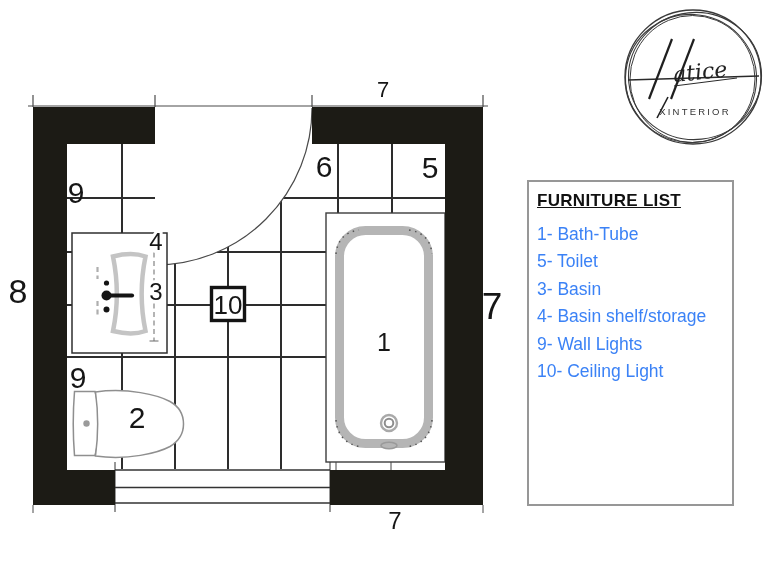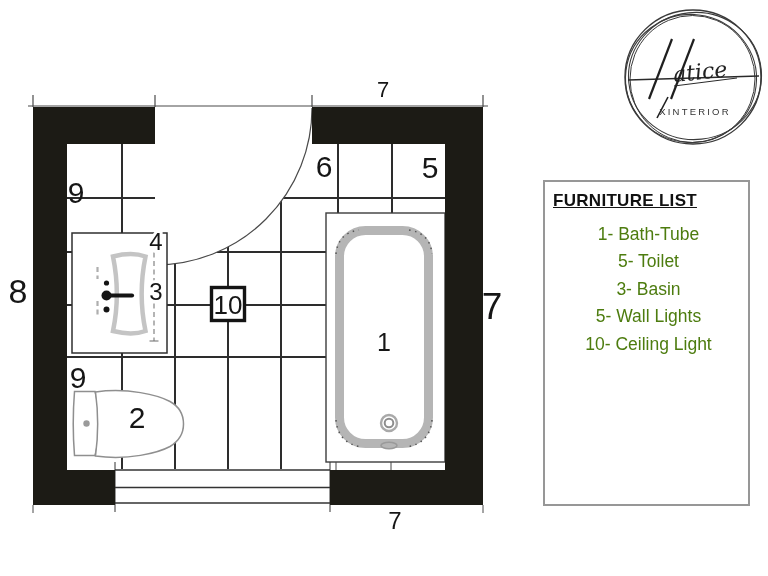--- a/index.html
+++ b/index.html
@@ -2,24 +2,24 @@
 <html><head>
 <meta charset="utf-8">
 <style>
   html,body{margin:0;padding:0;background:#fff;}
   .canvas{position:relative;width:768px;height:576px;background:#fff;overflow:hidden;
           font-family:"Liberation Sans", sans-serif;}
   svg{position:absolute;left:0;top:0;}
   .num{font-family:"Liberation Sans", sans-serif;fill:#161616;}
   .halo{paint-order:stroke;stroke:#ffffff;stroke-width:6px;}
   .furniture-box{position:absolute;left:527px;top:180px;width:207px;height:326px;
-      border:2px solid #979797;box-sizing:border-box;padding:9px 4px 0 8px;background:#fff;margin-left:16px;}
+      border:2px solid #979797;box-sizing:border-box;padding:9px 4px 0 8px;background:#fff;}
   .furniture-title{font-size:17px;font-weight:bold;text-decoration:underline;
       color:#111;letter-spacing:.3px;margin:0 0 10px 0;}
-  .furniture-item{font-size:17.5px;line-height:27.4px;color:#4d7c0f;white-space:nowrap;text-align:center;}
+  .furniture-item{font-size:17.5px;line-height:27.4px;color:#3b82f6;white-space:nowrap;}
   .logo-wrap{position:absolute;left:618px;top:2px;width:150px;height:150px;}
 </style>
 </head>
 <body>
 
 <div class="canvas">
 
   <svg width="768" height="576" viewBox="0 0 768 576">
 
     <g stroke="#4a4a4a" stroke-width="1.2">
@@ -134,21 +134,22 @@
     <text class="num" x="228" y="314" font-size="26" text-anchor="middle">10</text>
     <text class="num" x="384" y="351" font-size="25" text-anchor="middle">1</text>
     <text class="num" x="137" y="428" font-size="30" text-anchor="middle">2</text>
   </svg>
 
   <div class="furniture-box">
     <div class="furniture-title">FURNITURE LIST</div>
     <div class="furniture-item">1- Bath-Tube</div>
     <div class="furniture-item">5- Toilet</div>
     <div class="furniture-item">3- Basin</div>
-    <div class="furniture-item">5- Wall Lights</div>
+    <div class="furniture-item">4- Basin shelf/storage</div>
+    <div class="furniture-item">9- Wall Lights</div>
     <div class="furniture-item">10- Ceiling Light</div>
   </div>
 
   <div class="logo-wrap">
     <svg width="150" height="150" viewBox="0 0 150 150">
       <g fill="none" stroke="#3a3a3a">
         <ellipse cx="75" cy="75" rx="68" ry="67" stroke-width="1.4"></ellipse>
         <ellipse cx="73" cy="76.5" rx="65.5" ry="64" stroke-width="1.1" transform="rotate(7 73 76.5)"></ellipse>
         <ellipse cx="77" cy="74" rx="66.5" ry="63.5" stroke-width="1.1" transform="rotate(-6 77 74)"></ellipse>
         <ellipse cx="74.5" cy="77" rx="62.5" ry="63.5" stroke-width="1"></ellipse>

